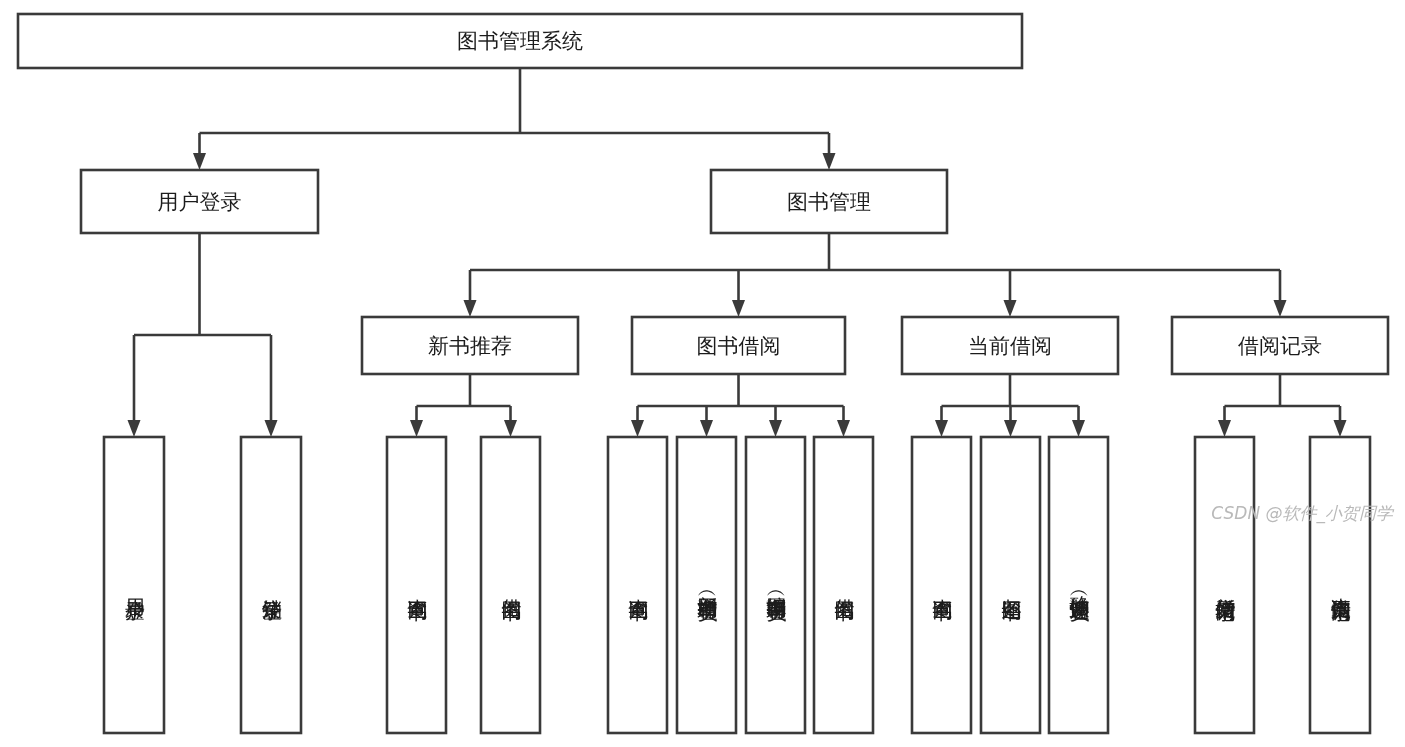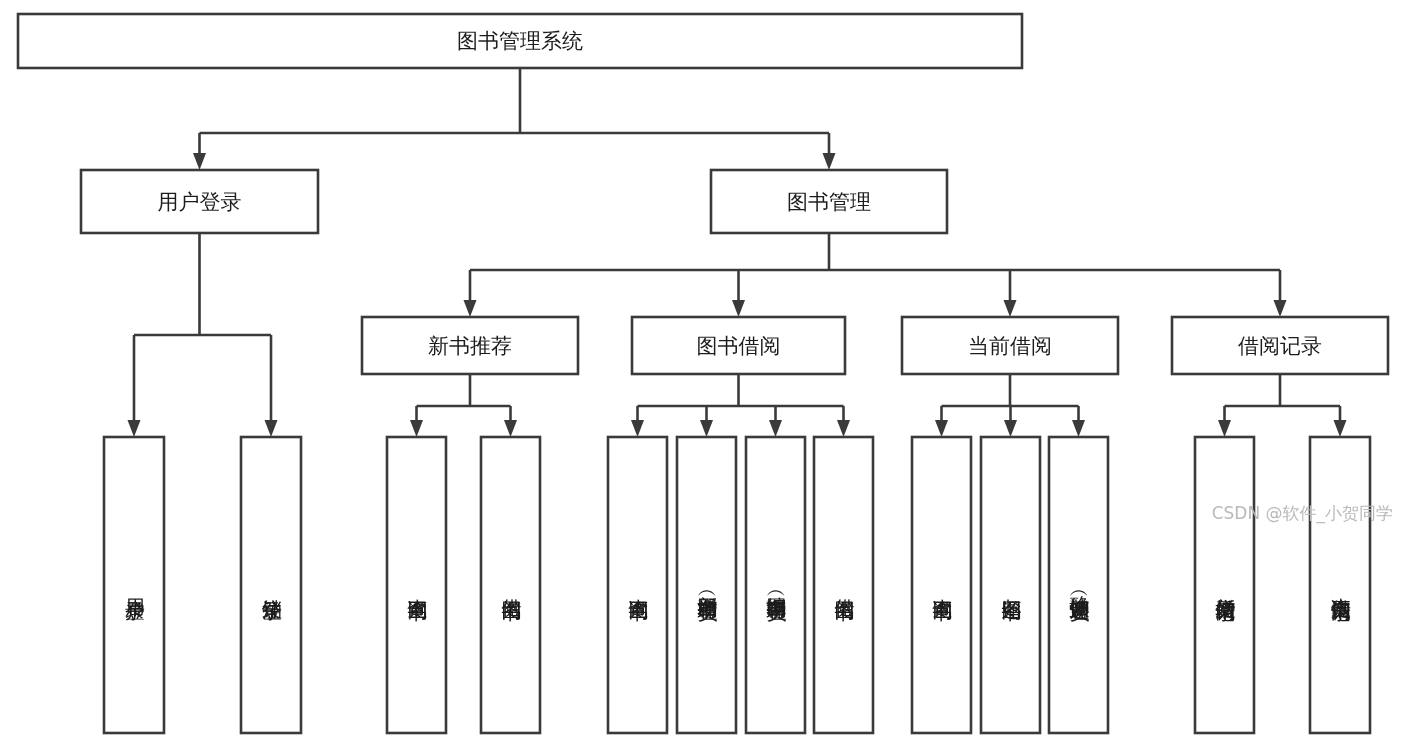--- a/index.html
+++ b/index.html
@@ -61,20 +61,21 @@
   .watermark {
     position: absolute;
     right: 12px;
     bottom: 4px;
     font-family: "DejaVu Sans", "Liberation Sans", sans-serif;
     font-size: 17px;
     color: #b9b9b9;
     white-space: nowrap;
     user-select: none;
     pointer-events: none;
+    font-style: italic;
   }
 </style>
 </head>
 <body>
 
 <div id="diagram-root">
   <svg class="diagram-canvas" id="diagram-svg" viewBox="0 0 1405 747" xmlns="http://www.w3.org/2000/svg">
       <g>
         <g>
           <path class="edge-line" d="M 520 68 L 520 133"></path>

